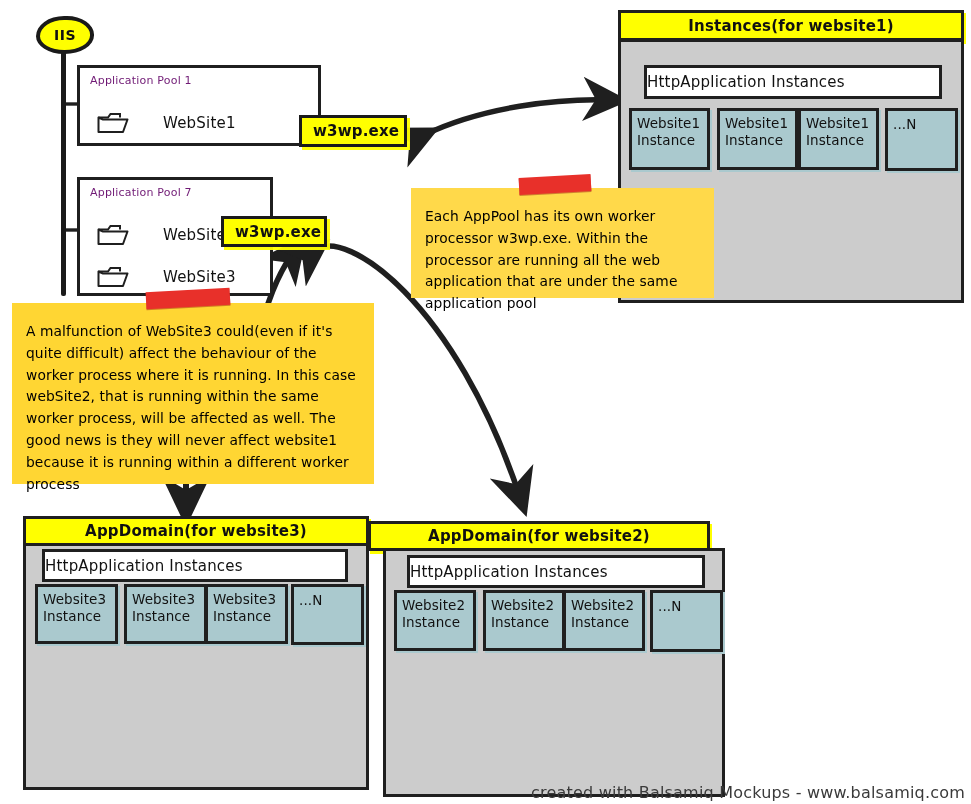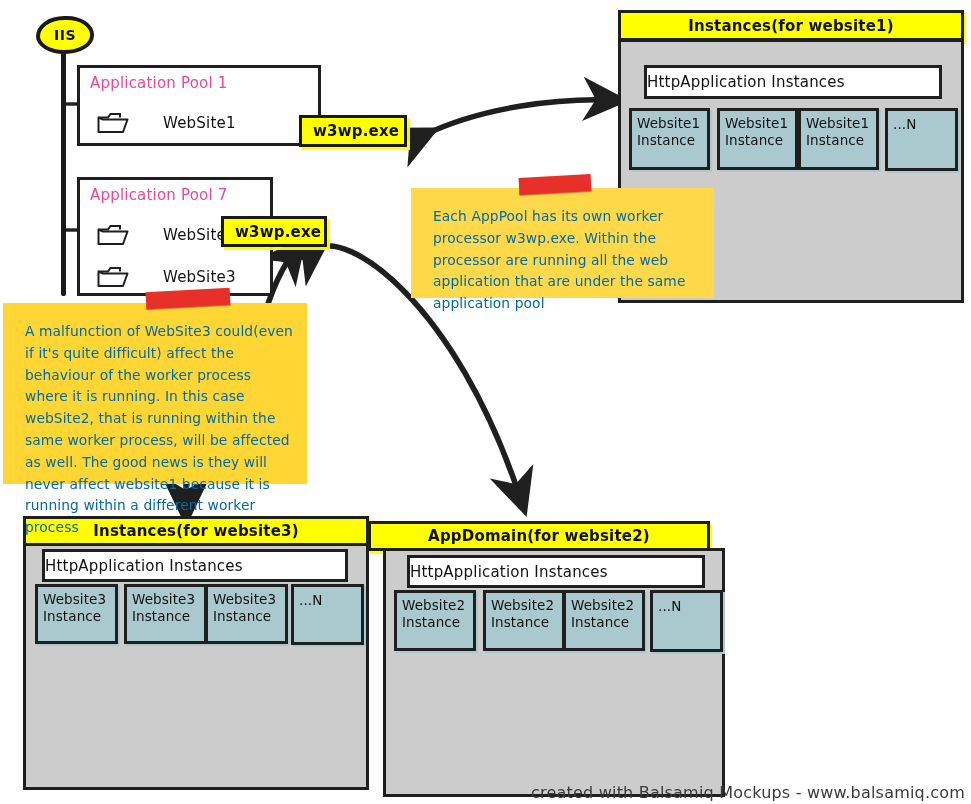--- a/index.html
+++ b/index.html
@@ -23,21 +23,21 @@
   .tree-trunk{
     left:61px;top:50px;width:5px;height:246px;background:#1a1a1a;
     border-radius:2px;
   }
 
   
   .pool-box{
     background:#ffffff;border:3px solid #1f1f1f;
   }
   .pool-title{
-    position:absolute;left:10px;top:6px;font-size:15px;color:#ec4899;
+    position:absolute;left:10px;top:6px;font-size:11px;color:#701a75;
     white-space:nowrap;letter-spacing:.2px;
   }
   .site-row{
     position:absolute;display:flex;align-items:center;height:30px;
   }
   .site-label{
     font-size:15px;color:#111;margin-left:33px;white-space:nowrap;
     letter-spacing:.2px;
   }
   .folder-ico{width:34px;height:24px;display:block;}
@@ -71,22 +71,22 @@
     position:absolute;background:#aac9ce;border:3px solid #1f1f1f;
     font-size:13.5px;color:#111;line-height:1.28;
     padding:4px 0 0 5px;letter-spacing:.1px;
     box-shadow:2px 2px 0 0 rgba(170,201,206,1);
   }
   .inst.dots{padding-top:5px;}
 
   
   .sticky{
     position:absolute;background:#ffd94a;
-    color:#0369a1;font-size:13.8px;line-height:1.58;
-    padding:18px 14px 10px 22px;letter-spacing:.1px;
+    color:#000000;font-size:13.8px;line-height:1.58;
+    padding:18px 14px 10px 14px;letter-spacing:.1px;
   }
   .sticky.bright{background:#ffd633;}
   .tape{
     position:absolute;height:17px;background:#e8302a;
     transform:rotate(-3.2deg);
     box-shadow:0 1px 0 0 rgba(150,20,15,.45);
   }
 
   
   .footer{
@@ -184,21 +184,21 @@
       <div>Website1</div>
       <div>Instance</div>
     </div>
     <div class="inst dots" style="left:885px;top:108px;width:62px;height:52px;">
       <div>...N</div>
     </div>
   </div>
 
   <div class="abs appdomain">
     <div class="ad-header" style="left:23px;top:516px;width:340px;height:24px;">
-      <span>Instances(for website3)</span>
+      <span>AppDomain(for website3)</span>
     </div>
     <div class="ad-body" style="left:23px;top:543px;width:340px;height:241px;"></div>
     <div class="httpapp" style="left:42px;top:549px;width:300px;height:27px;">
       <span>HttpApplication Instances</span>
     </div>
     <div class="inst" style="left:35px;top:584px;width:72px;height:50px;">
       <div>Website3</div>
       <div>Instance</div>
     </div>
     <div class="inst" style="left:124px;top:584px;width:72px;height:50px;">
@@ -237,20 +237,20 @@
     <div class="inst dots" style="left:650px;top:590px;width:62px;height:51px;">
       <div>...N</div>
     </div>
   </div>
 
   <div class="abs sticky" style="left:411px;top:188px;width:303px;height:110px;">
     <span>Each AppPool has its own worker processor w3wp.exe. Within the processor are running all the web application that are under the same application pool</span>
   </div>
   <div class="abs tape" style="left:519px;top:176px;width:72px;"></div>
 
-  <div class="abs sticky bright" style="left:3px;top:303px;width:304px;height:181px;">
+  <div class="abs sticky bright" style="left:12px;top:303px;width:362px;height:181px;">
     <span>A malfunction of WebSite3 could(even if it's quite difficult) affect the behaviour of the worker process where it is running. In this case webSite2, that is running within the same worker process, will be affected as well. The good news is they will never affect website1 because it is running within a different worker process</span>
   </div>
   <div class="abs tape" style="left:146px;top:290px;width:84px;"></div>
 
   <div class="footer">created with Balsamiq Mockups - www.balsamiq.com</div>
 
 </div>
 
 </body></html>

